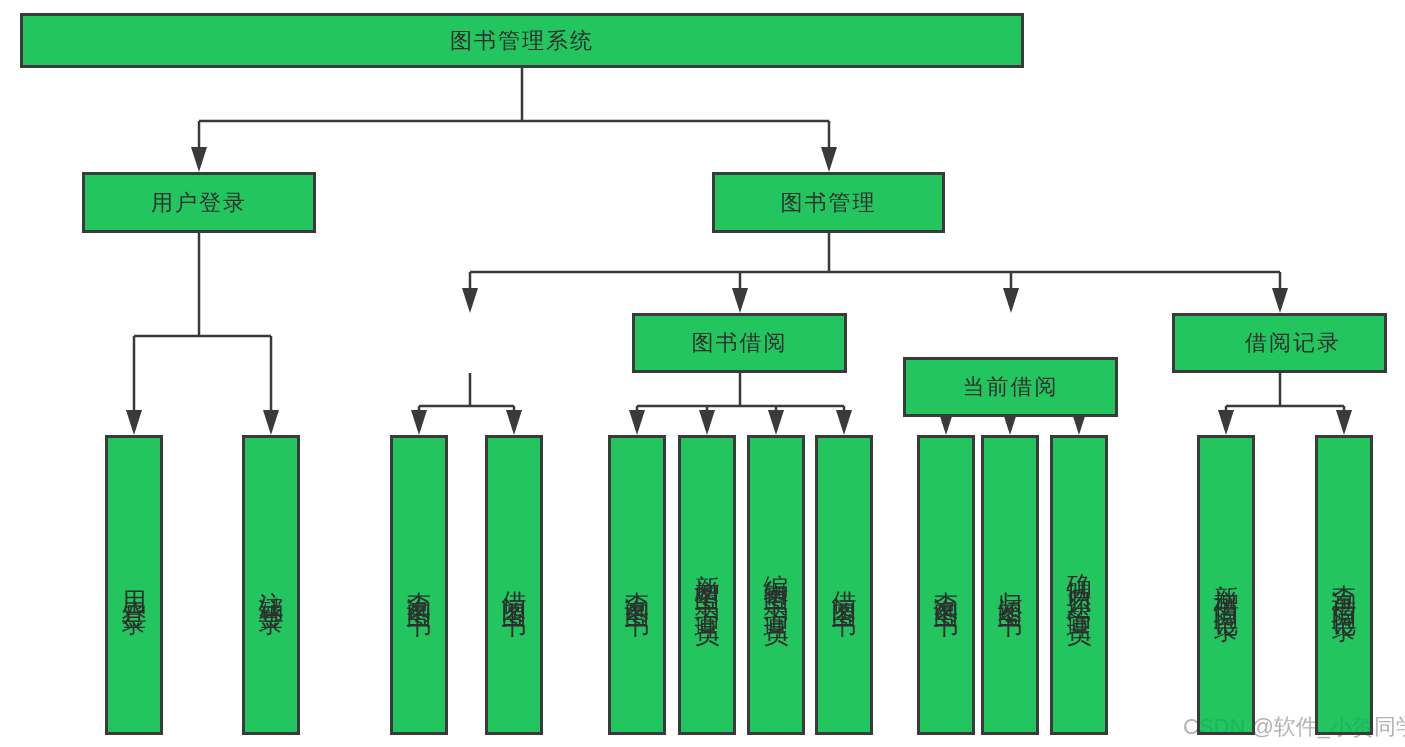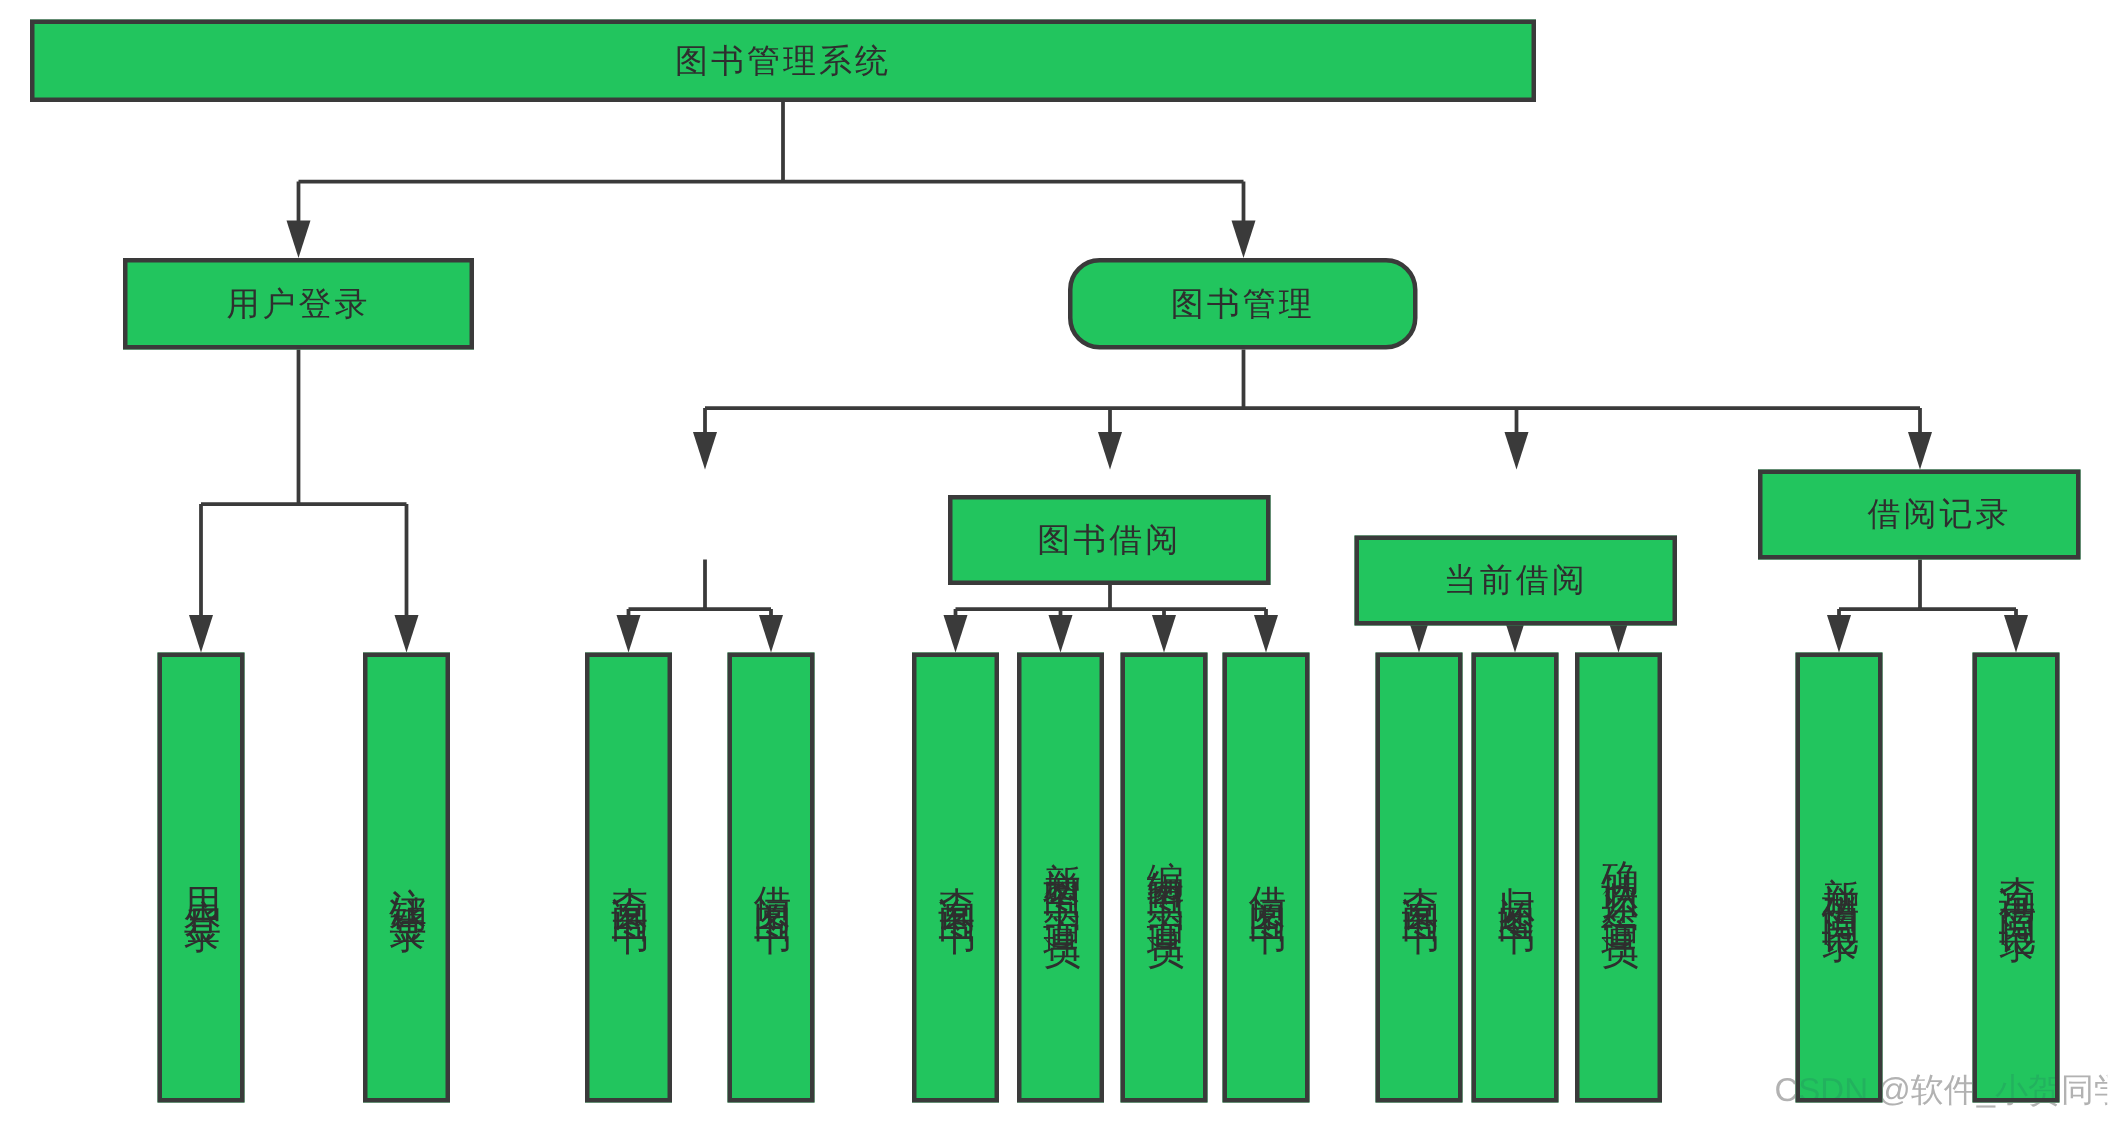--- a/index.html
+++ b/index.html
@@ -91,23 +91,23 @@
       <polygon points="1002,410 1018,410 1010,435"></polygon>
       <polygon points="1071,410 1087,410 1079,435"></polygon>
       <polygon points="1218,410 1234,410 1226,435"></polygon>
       <polygon points="1336,410 1352,410 1344,435"></polygon>
     </g>
   </svg>
 
   <div class="node h-node" style="left:20px; top:13px; width:1004px; height:55px;">图书管理系统</div>
 
   <div class="node h-node" style="left:82px; top:172px; width:234px; height:61px;">用户登录</div>
-  <div class="node h-node" style="left:712px; top:172px; width:233px; height:61px;border-radius:21px;">图书管理</div>
+  <div class="node h-node" style="left:712px; top:172px; width:233px; height:61px;">图书管理</div>
 
-  <div class="node h-node" style="left:632px; top:330px; width:215px; height:60px;">图书借阅</div>
+  <div class="node h-node" style="left:632px; top:313px; width:215px; height:60px;">图书借阅</div>
   <div class="node h-node" style="left:903px; top:313px; width:215px; height:60px;margin-top:44px;">当前借阅</div>
   <div class="node h-node" style="left:1172px; top:313px; width:215px; height:60px;padding-left:27px;">借阅记录</div>
 
   <div class="node v-node" style="left:105px;">
     <span>用户登录</span>
   </div>
   <div class="node v-node" style="left:242px;">
     <span>注销登录</span>
   </div>
 

